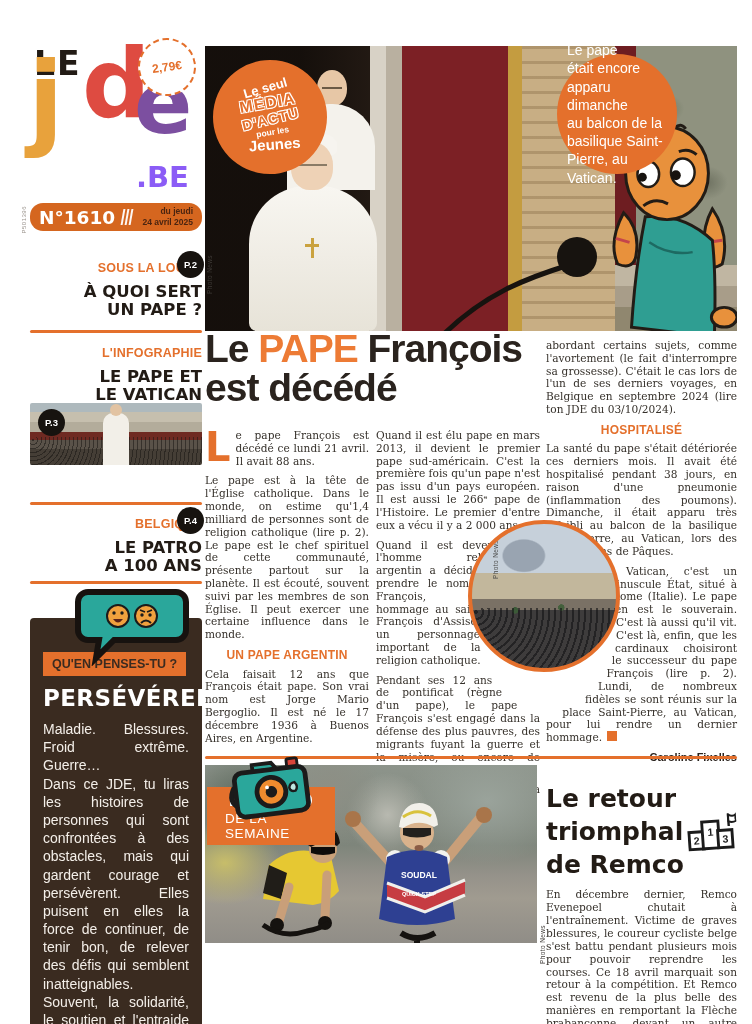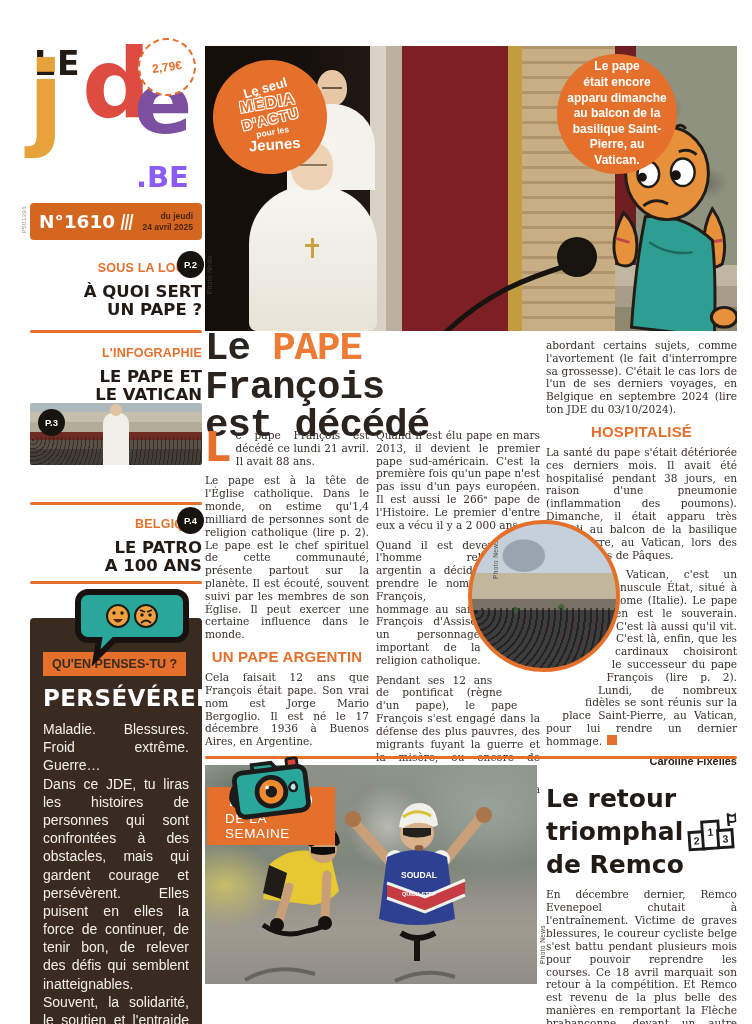--- a/index.html
+++ b/index.html
@@ -14,21 +14,21 @@
              font-family:"DejaVu Sans", sans-serif; }
   .logo-letter { font-family:"DejaVu Sans", sans-serif; font-weight:800; line-height:1; }
   .logo-j { left:-2px; top:4px;  font-size:104px; color:#e8a23c; }
   .logo-d { left:52px; top:-8px; font-size:96px;  color:#de4b41; }
   .logo-e { left:104px; top:16px; font-size:86px; color:#7c4fa0; }
   .logo-be { left:106px; top:116px; font-size:29px; font-weight:800; color:#8b5cf6;
              font-family:"DejaVu Sans", sans-serif; }
   .price { left:108px; top:-6px; width:58px; height:58px; border:2px dashed #e4702c; border-radius:50%;
            display:flex; align-items:center; justify-content:center; transform:rotate(-8deg);
            color:#e4702c; font-weight:800; font-size:12px; background:#fff; }
-  .issue-bar { left:30px; top:203px; width:172px; height:37px; background:#d5661f; border-radius:4px;
+  .issue-bar { left:30px; top:203px; width:172px; height:28px; background:#d5661f; border-radius:13px;
                display:flex; align-items:center; padding:8px 9px; gap:7px; }
   .issue-no { color:#fff; font-weight:800; font-size:18.5px; font-family:"DejaVu Sans", sans-serif; }
   .issue-bars { display:flex; gap:2px; }
   .issue-bars i { display:block; width:2px; height:16px; background:#fff; transform:skewX(-10deg); opacity:.95; }
   .issue-date { margin-left:auto; text-align:right; font-size:8.5px; font-weight:700; color:#4a2410; line-height:1.25; }
   .pcode { left:21px; top:206px; writing-mode:vertical-rl; transform:rotate(180deg);
            font-size:6px; color:#9a938c; letter-spacing:.5px; }
   .rail-sec { text-align:right; position:absolute; width:172px; }
   .rail-label { color:#e4702c; font-weight:800; font-size:12.5px; letter-spacing:.2px; }
   .rail-title { color:#221b15; font-weight:800; font-size:16.5px; line-height:1.12; margin-top:7px;
@@ -89,61 +89,61 @@
     background:#e4702c; color:#fff; text-align:center; transform:rotate(-10deg);
     display:flex; flex-direction:column; align-items:center; justify-content:center; line-height:1.05; }
   .mb1 { font-size:13px; font-weight:800; transform:rotate(-6deg); }
   .mb2 { font-size:16px; font-weight:800; letter-spacing:1px; color:#e4702c;
          text-shadow:-1px -1px 0 #fff, 1px -1px 0 #fff, -1px 1px 0 #fff, 1px 1px 0 #fff; }
   .mb3 { font-size:14px; font-weight:800; letter-spacing:1px; transform:rotate(-4deg); color:#e4702c;
          text-shadow:-1px -1px 0 #fff, 1px -1px 0 #fff, -1px 1px 0 #fff, 1px 1px 0 #fff; }
   .mb4 { font-size:8.5px; font-weight:700; margin-top:2px; }
   .mb5 { font-size:15px; font-weight:800; transform:rotate(6deg); }
   .speech-circle { left:352px; top:8px; width:120px; height:120px; border-radius:50%;
-    background:#e4702c; color:#fff; font-weight:700; font-size:12px; line-height:1.3;
-    display:flex; align-items:center; justify-content:center; text-align:center; padding:10px; }
+    background:#e4702c; color:#fff; font-weight:400; font-size:14px; line-height:1.3;
+    display:flex; align-items:center; justify-content:center; text-align:left; padding:10px; }
 
   .vcred { position:absolute; writing-mode:vertical-rl; transform:rotate(180deg);
            font-size:6.5px; color:#3f3b37; letter-spacing:.4px; }
 
   
-  .headline { left:205px; top:330px; width:345px; font-family:Liberation Mono, monospace; }
+  .headline { left:205px; top:330px; width:345px; font-family:Liberation Sans, sans-serif; }
   .headline h1 { font-size:39px; line-height:.99; font-weight:800; letter-spacing:-1px; color:#2a231e; }
   .hl-orange { color:#ed7b35; }
   .col { position:absolute; font-family:"DejaVu Serif","Liberation Serif",serif;
          font-size:10.6px; line-height:1.21; text-align:justify; color:#35302a; }
   .col p { margin-bottom:7px; }
   .col1 { left:205px; top:429px; width:164px; }
   .col2 { left:376px; top:429px; width:164px; }
   .col3 { left:546px; top:339px; width:191px; }
   .lead { font-family:"Liberation Sans",sans-serif; font-weight:700; font-size:12.2px; line-height:1.32;
           color:#2a231e; text-align:left; margin-bottom:10px; }
   .dropcap { float:left; font-family:"DejaVu Sans",sans-serif; font-weight:800; font-size:40px;
              line-height:.8; color:#e4702c; margin:2px 5px 0 0; }
-  .subhead { font-family:"Liberation Sans",sans-serif; font-weight:800; font-size:15px;
+  .subhead { font-family:"Liberation Sans",sans-serif; font-weight:800; font-size:12px;
              color:#e4702c; text-align:center; margin:4px 0 5px; letter-spacing:.2px; }
   .wrapR { float:right; width:70px; height:165px; shape-outside:circle(82px at 92px 92px); }
   .wrapL { float:left; width:72px; height:152px; shape-outside:circle(82px at -12px 64px); }
   .endsq { display:inline-block; width:10px; height:10px; background:#e4702c; margin-left:5px; }
   .byline { text-align:right; font-family:"Liberation Sans",sans-serif; font-weight:700;
             font-size:11px; color:#2a231e; margin-top:2px; }
 
   .inset-circle { left:468px; top:520px; width:152px; height:152px; border-radius:50%;
     border:4px solid #e4702c; overflow:hidden; z-index:3;
     background:
       radial-gradient(34px 26px at 36% 22%, #99a4b1 0 60%, transparent 65%),
       radial-gradient(5px 5px at 30% 60%, #3c5a38 0 60%, transparent 70%),
       radial-gradient(5px 5px at 62% 58%, #44603c 0 60%, transparent 70%),
       linear-gradient(180deg,#c6d0da 0 34%, #c2b79c 34% 52%, #7a7165 52% 60%, #3e3c3c 60% 100%); }
   .inset-circle::after { content:""; position:absolute; left:0; top:58%; width:100%; height:42%;
     background:repeating-radial-gradient(circle at 4px 4px, rgba(18,18,20,.6) 0 2px, transparent 2px 6px); }
 
   
   .orange-rule { left:205px; top:756px; width:532px; height:2.5px; background:#e4702c; border-radius:2px; }
-  .week-photo { left:205px; top:765px; width:332px; height:219px; overflow:hidden;
+  .week-photo { left:205px; top:765px; width:332px; height:178px; overflow:hidden;
     background:
       radial-gradient(90px 70px at 12% 18%, #5e6a5e 0%, rgba(94,106,94,0) 70%),
       radial-gradient(70px 90px at 38% 12%, #8d8f85 0%, rgba(141,143,133,0) 70%),
       radial-gradient(120px 90px at 85% 20%, #9aa39b 0%, rgba(154,163,155,0) 70%),
       radial-gradient(80px 60px at 6% 55%, #c7bd6a 0%, rgba(199,189,106,0) 70%),
       radial-gradient(60px 60px at 55% 28%, #b8b9b0 0%, rgba(184,185,176,0) 70%),
       linear-gradient(#8d948b 0%, #7e857b 45%, #95928a 62%, #a09b90 75%, #908d87 100%); }
   .camera { left:222px; top:752px; width:96px; height:72px; transform:rotate(-7deg); z-index:6; }
   .week-badge { left:207px; top:787px; width:128px; height:58px; background:#e4702c; color:#fff;
     display:flex; flex-direction:column; align-items:center; justify-content:center; z-index:5; }

